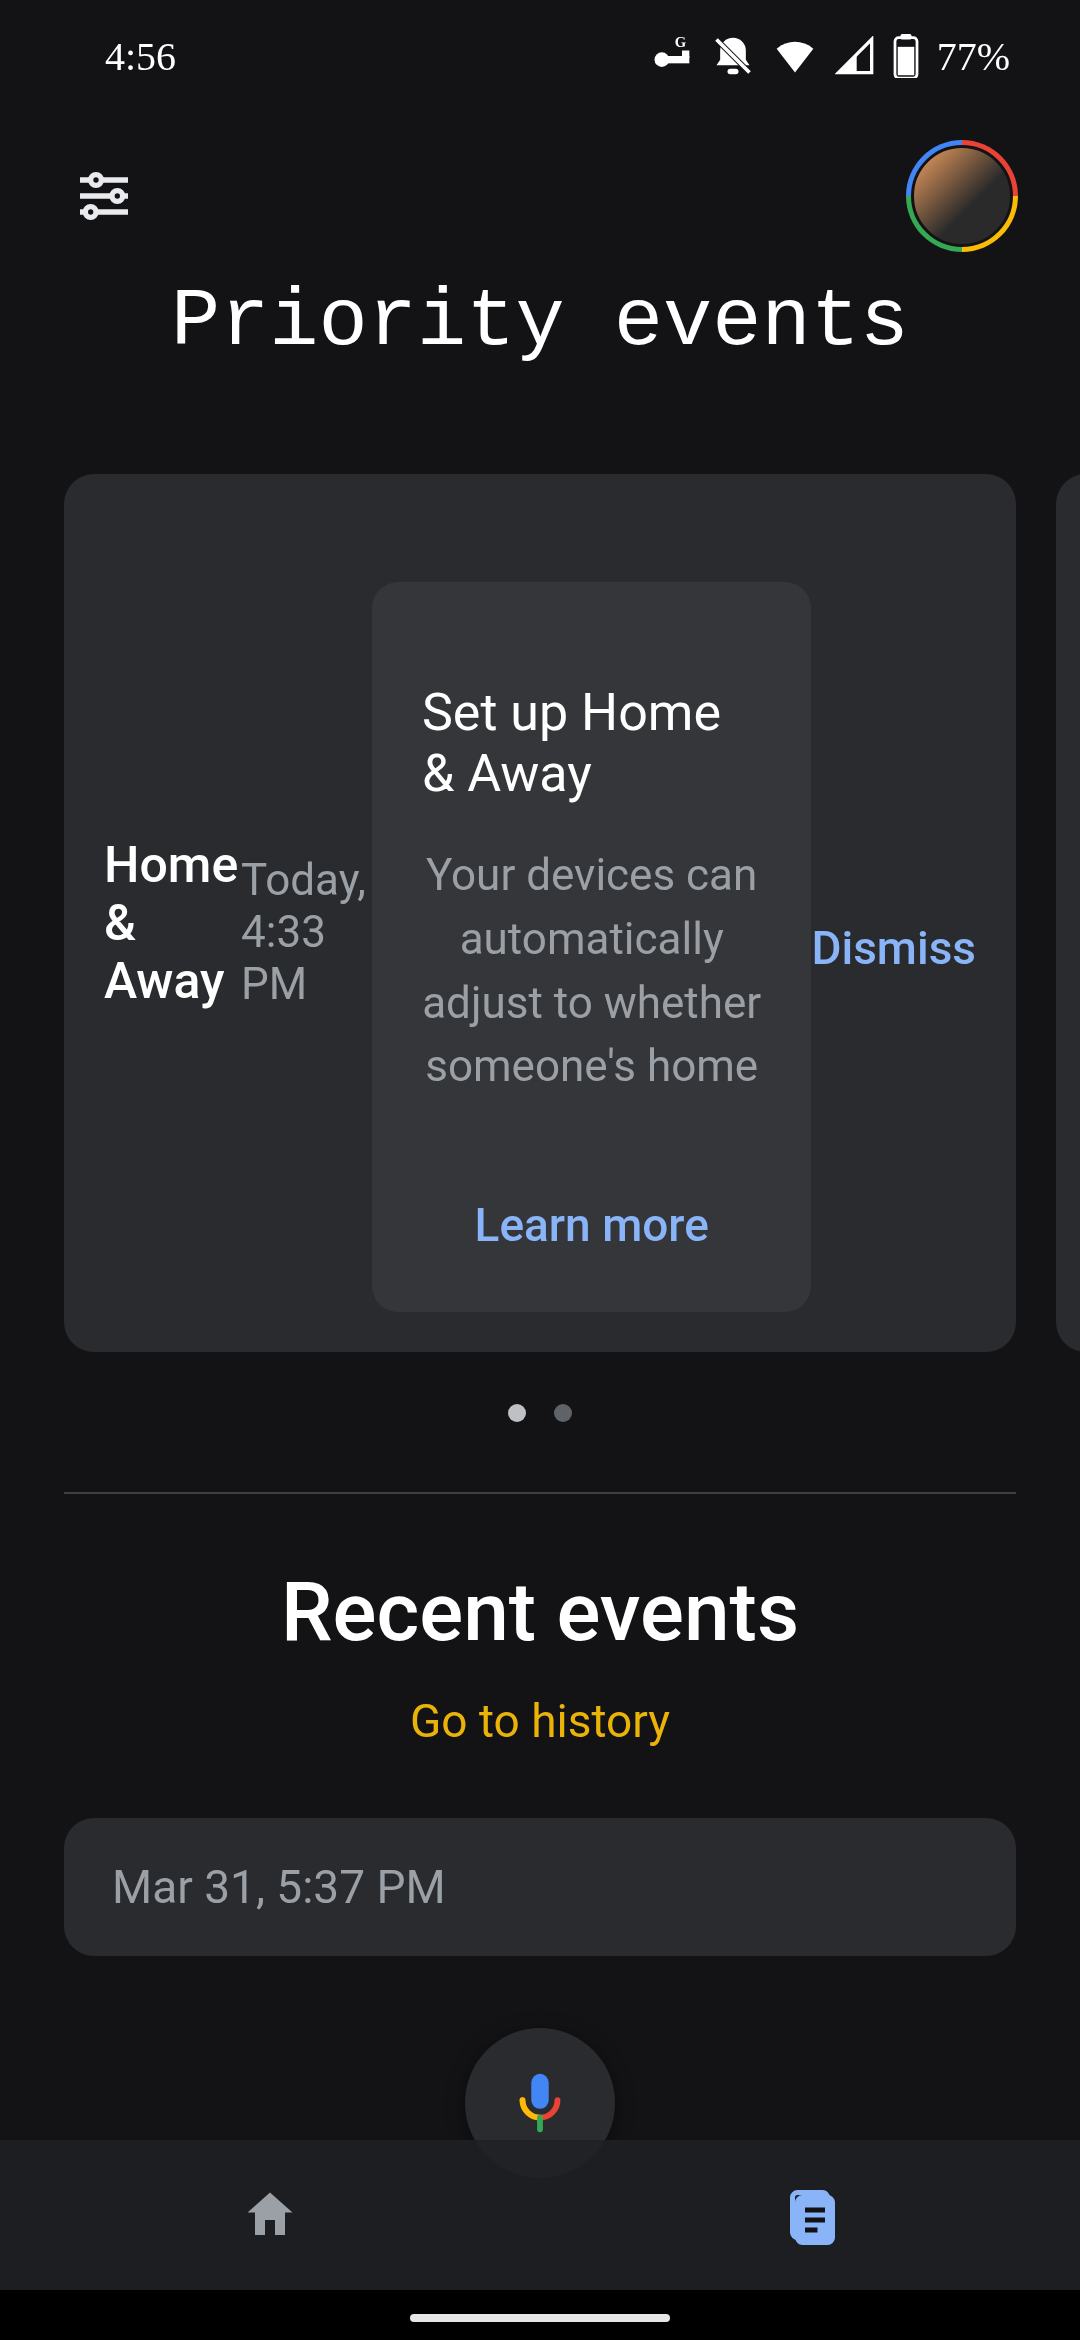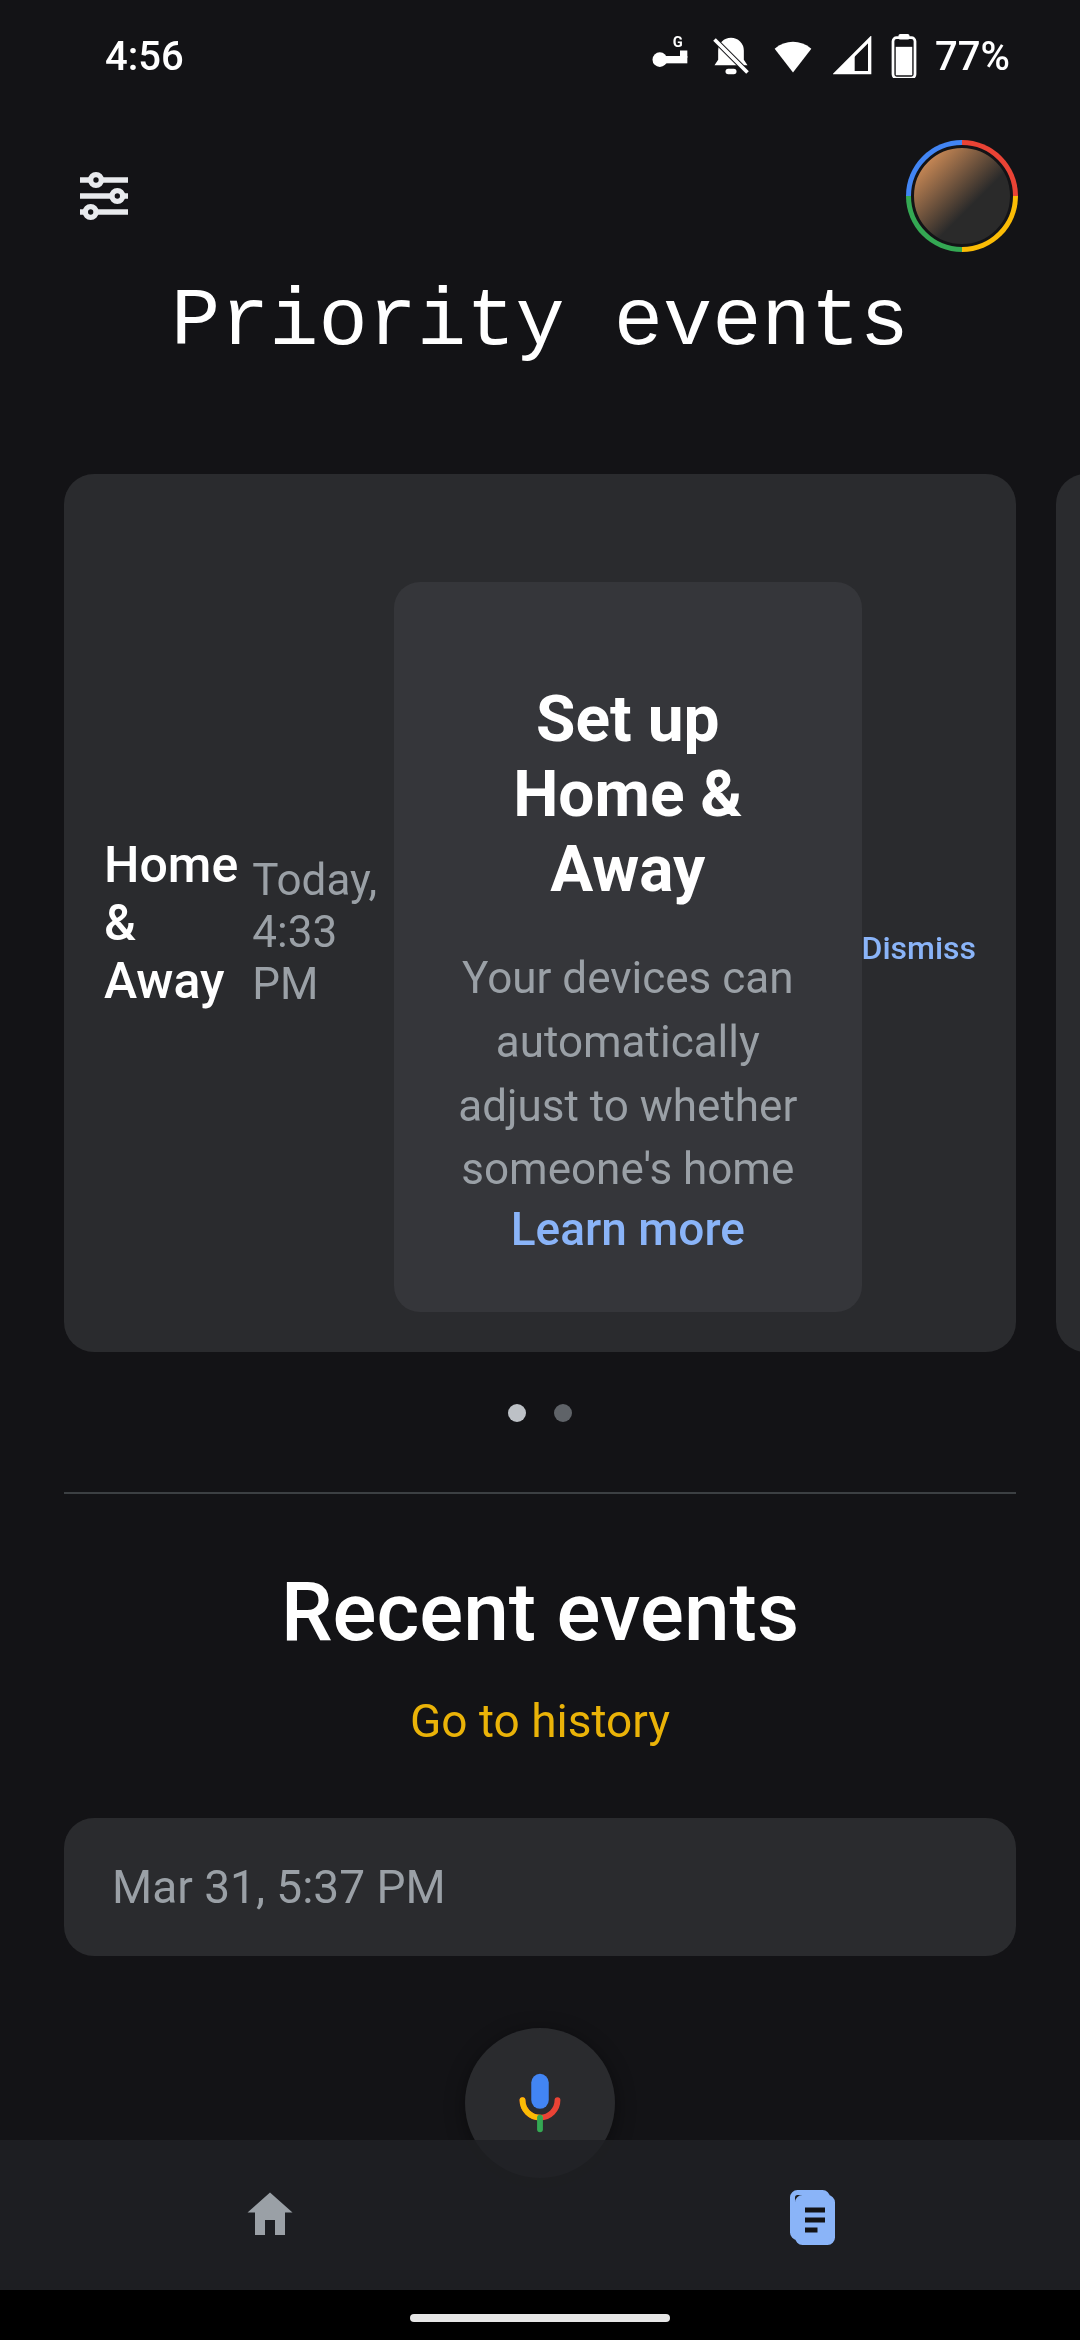--- a/index.html
+++ b/index.html
@@ -1,34 +1,34 @@
 <!DOCTYPE html>
 <html><head>
 <meta charset="utf-8">
 <style>
   * { box-sizing: border-box; margin: 0; padding: 0; }
   html, body { width: 1080px; height: 2340px; background: #131316; color: #e8eaed; font-family: 'Roboto', 'Helvetica Neue', Arial, sans-serif; overflow: hidden; }
-  .status-bar { height: 96px; display: flex; align-items: center; justify-content: space-between; padding: 16px 70px 0 105px; font-size: 40px; font-weight: 500; color: #fff; }
+  .status-bar { height: 96px; display: flex; align-items: center; justify-content: space-between; padding: 16px 70px 0 105px; font-size: 40px; font-weight: 500; color: #fff; font-family: Liberation Serif, serif; }
   .status-right { display: flex; align-items: center; gap: 18px; }
   .status-right svg { display: block; }
   .app-bar { height: 200px; display: flex; align-items: center; justify-content: space-between; padding: 0 62px 0 64px; }
   .settings-btn { width: 80px; height: 80px; display:flex; align-items:center; justify-content:center; }
   .avatar { width: 112px; height: 112px; border-radius: 50%; padding: 5px; background: conic-gradient(#ea4335 0deg 90deg, #fbbc05 90deg 180deg, #34a853 180deg 270deg, #4285f4 270deg 360deg); }
   .avatar-inner { width: 100%; height: 100%; border-radius:50%; background: linear-gradient(135deg,#f4a261,#2a2a2a 60%); border: 3px solid #131316; }
   .page-title { font-size: 82px; font-weight: 500; text-align: center; color: #fff; margin-top: -20px; font-family: Liberation Mono, monospace; }
   .carousel { display:flex; gap: 40px; padding: 105px 64px 0 64px; overflow:hidden; }
   .card { flex: 0 0 952px; background: #2a2b2e; border-radius: 30px; padding: 60px 40px 40px 40px; display:flex; align-items:center; }
   .card-peek { flex: 0 0 60px; background:#2a2b2e; border-radius: 30px 0 0 30px; }
   .card-title { font-size: 50px; font-weight:500; color:#fff; }
   .card-time { font-size: 44px; color:#9aa0a6; margin-top:18px; }
   .inner-card { margin-top: 48px; width: 100%; background: #35363a; border-radius: 26px; padding: 100px 50px 50px 50px; display:flex; flex-direction:column; align-items:center; height: 730px; }
-  .inner-title { font-size: 64px; font-weight:700; color:#fff; text-align:center; }
+  .inner-title { font-size: 52px; font-weight:400; color:#fff; }
   .inner-desc { font-size: 44px; color:#9aa0a6; text-align:center; line-height:1.45; margin-top:40px; }
   .learn-more { font-size: 46px; color:#8ab4f8; font-weight:500; margin-top:auto; margin-bottom:10px; }
-  .dismiss { font-size: 32px; color:#8ab4f8; font-weight:500; margin-top: 70px; margin-bottom: 20px;}
+  .dismiss { font-size: 46px; color:#8ab4f8; font-weight:500; margin-top: 70px; margin-bottom: 20px;}
   .dots { display:flex; gap:28px; justify-content:center; margin-top:52px; }
   .dot { width:18px; height:18px; border-radius:50%; background:#5f6368; }
   .dot.active { background:#bdc1c6; }
   .divider { margin: 70px 64px 0 64px; height:2px; background:#3c4043; }
   .section-title { font-size: 82px; font-weight:500; text-align:center; color:#fff; margin-top:70px; }
   .history-link { font-size:46px; color:#eab308; font-weight:400; text-align:center; margin-top:34px; }
   .recent-card { margin: 70px 64px 0 64px; background:#2a2b2e; border-radius:30px; padding:42px 48px; }
   .recent-time { font-size:46px; color:#9aa0a6; }
   .mic-fab { position:absolute; left:50%; transform:translateX(-50%); top: 2028px; width:150px; height:150px; border-radius:50%; background:#2a2b2e; display:flex; align-items:center; justify-content:center; box-shadow: 0 4px 20px rgba(0,0,0,.4);}
   .bottom-nav { position:absolute; bottom:50px; left:0; right:0; height:150px; background:rgba(32,33,36,.85); display:flex; }

